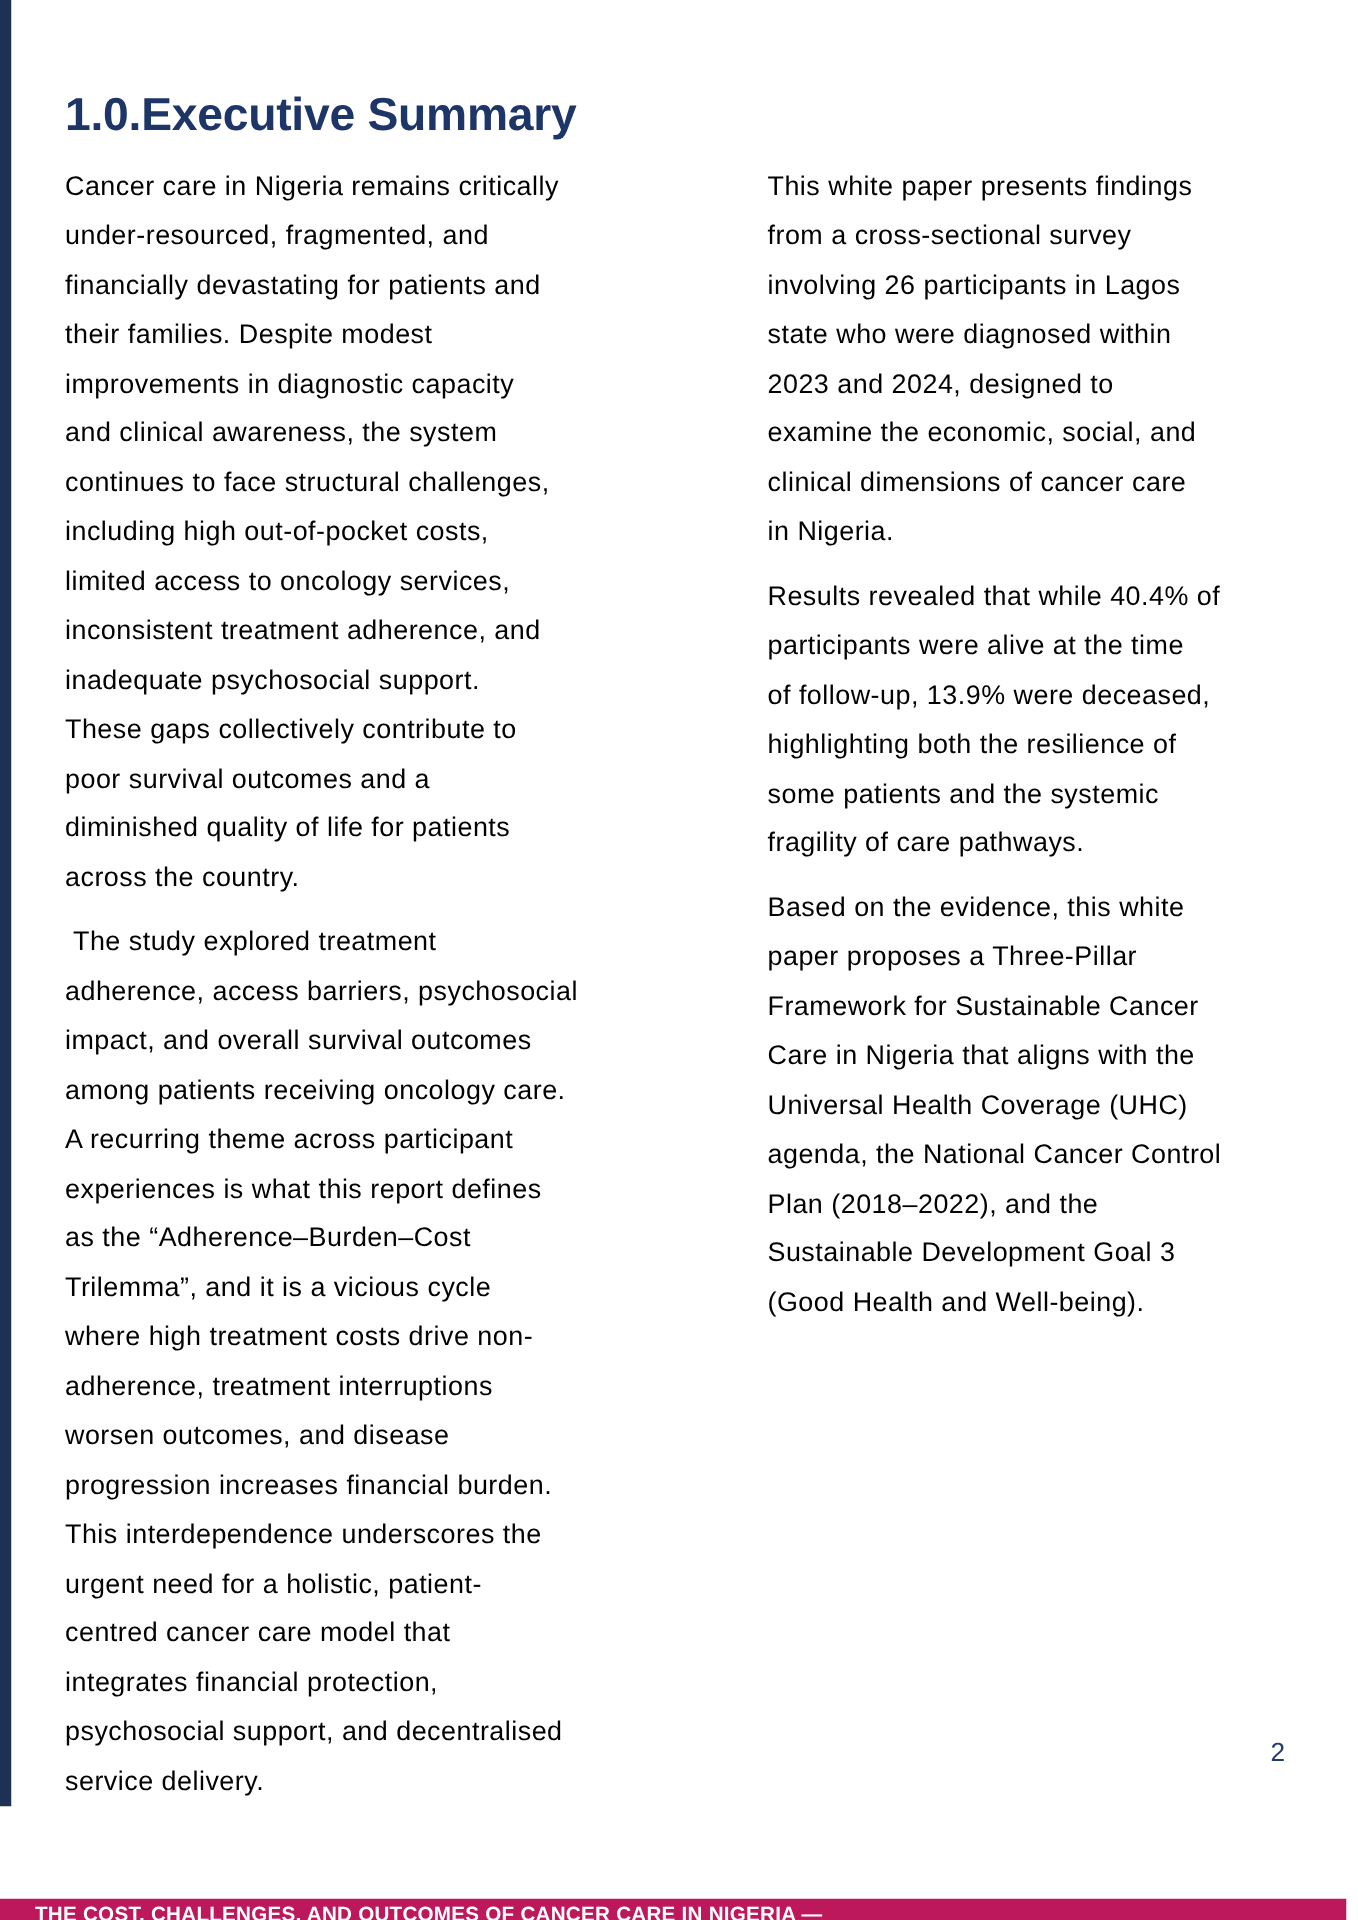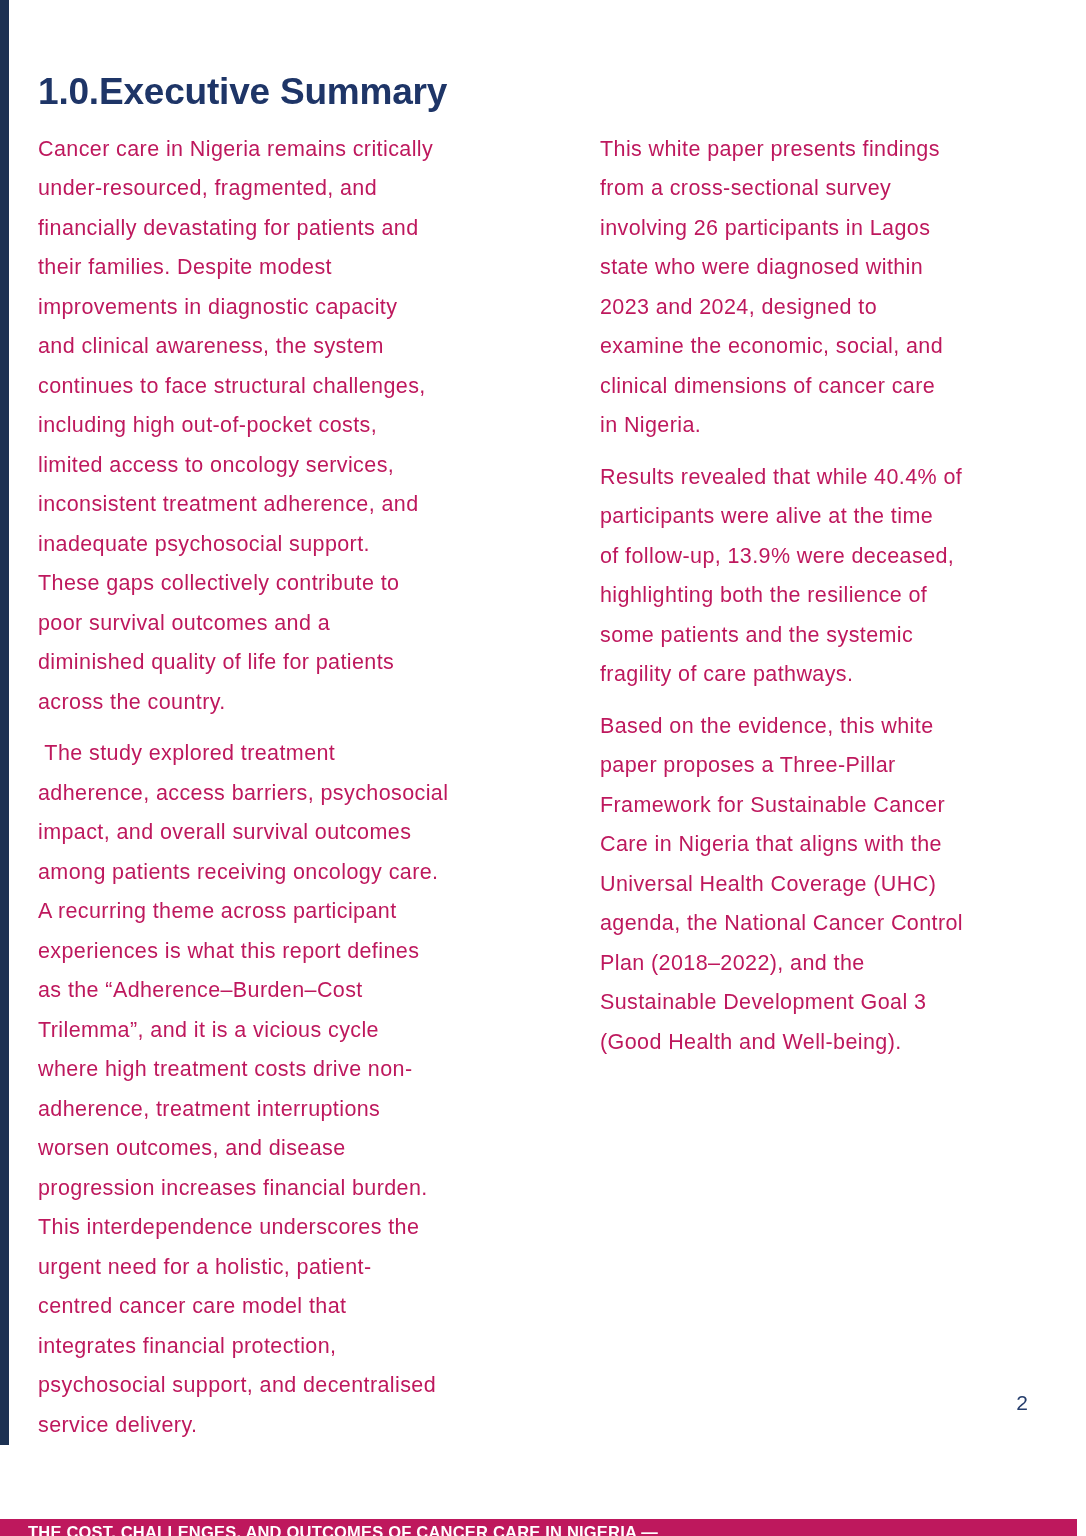--- a/index.html
+++ b/index.html
@@ -19,42 +19,42 @@
   }
   .left-accent-bar {
     position: absolute;
     left: 0; top: 0;
     width: 9px;
     height: 1445px;
     background: #1c3153;
   }
   .content {
     position: absolute;
-    left: 38px;
+    left: 52px;
     top: 72px;
     width: 1004px;
   }
   .page-title {
     margin: 0;
     color: #1e3567;
     font-size: 37px;
     font-weight: 700;
     letter-spacing: -0.2px;
     line-height: 1.1;
   }
   .columns {
     display: flex;
     gap: 64px;
     margin-top: 17px;
   }
   .col-left  { width: 498px; }
   .col-right { width: 440px; }
   .para {
     margin: 0 0 12px 0;
-    color: #be185d;
+    color: #000000;
     font-size: 21.5px;
     line-height: 39.5px;
     letter-spacing: 0.4px;
     white-space: pre-line;
   }
   .page-number {
     position: absolute;
     top: 1392px;
     right: 58px;
     color: #243c6b;

